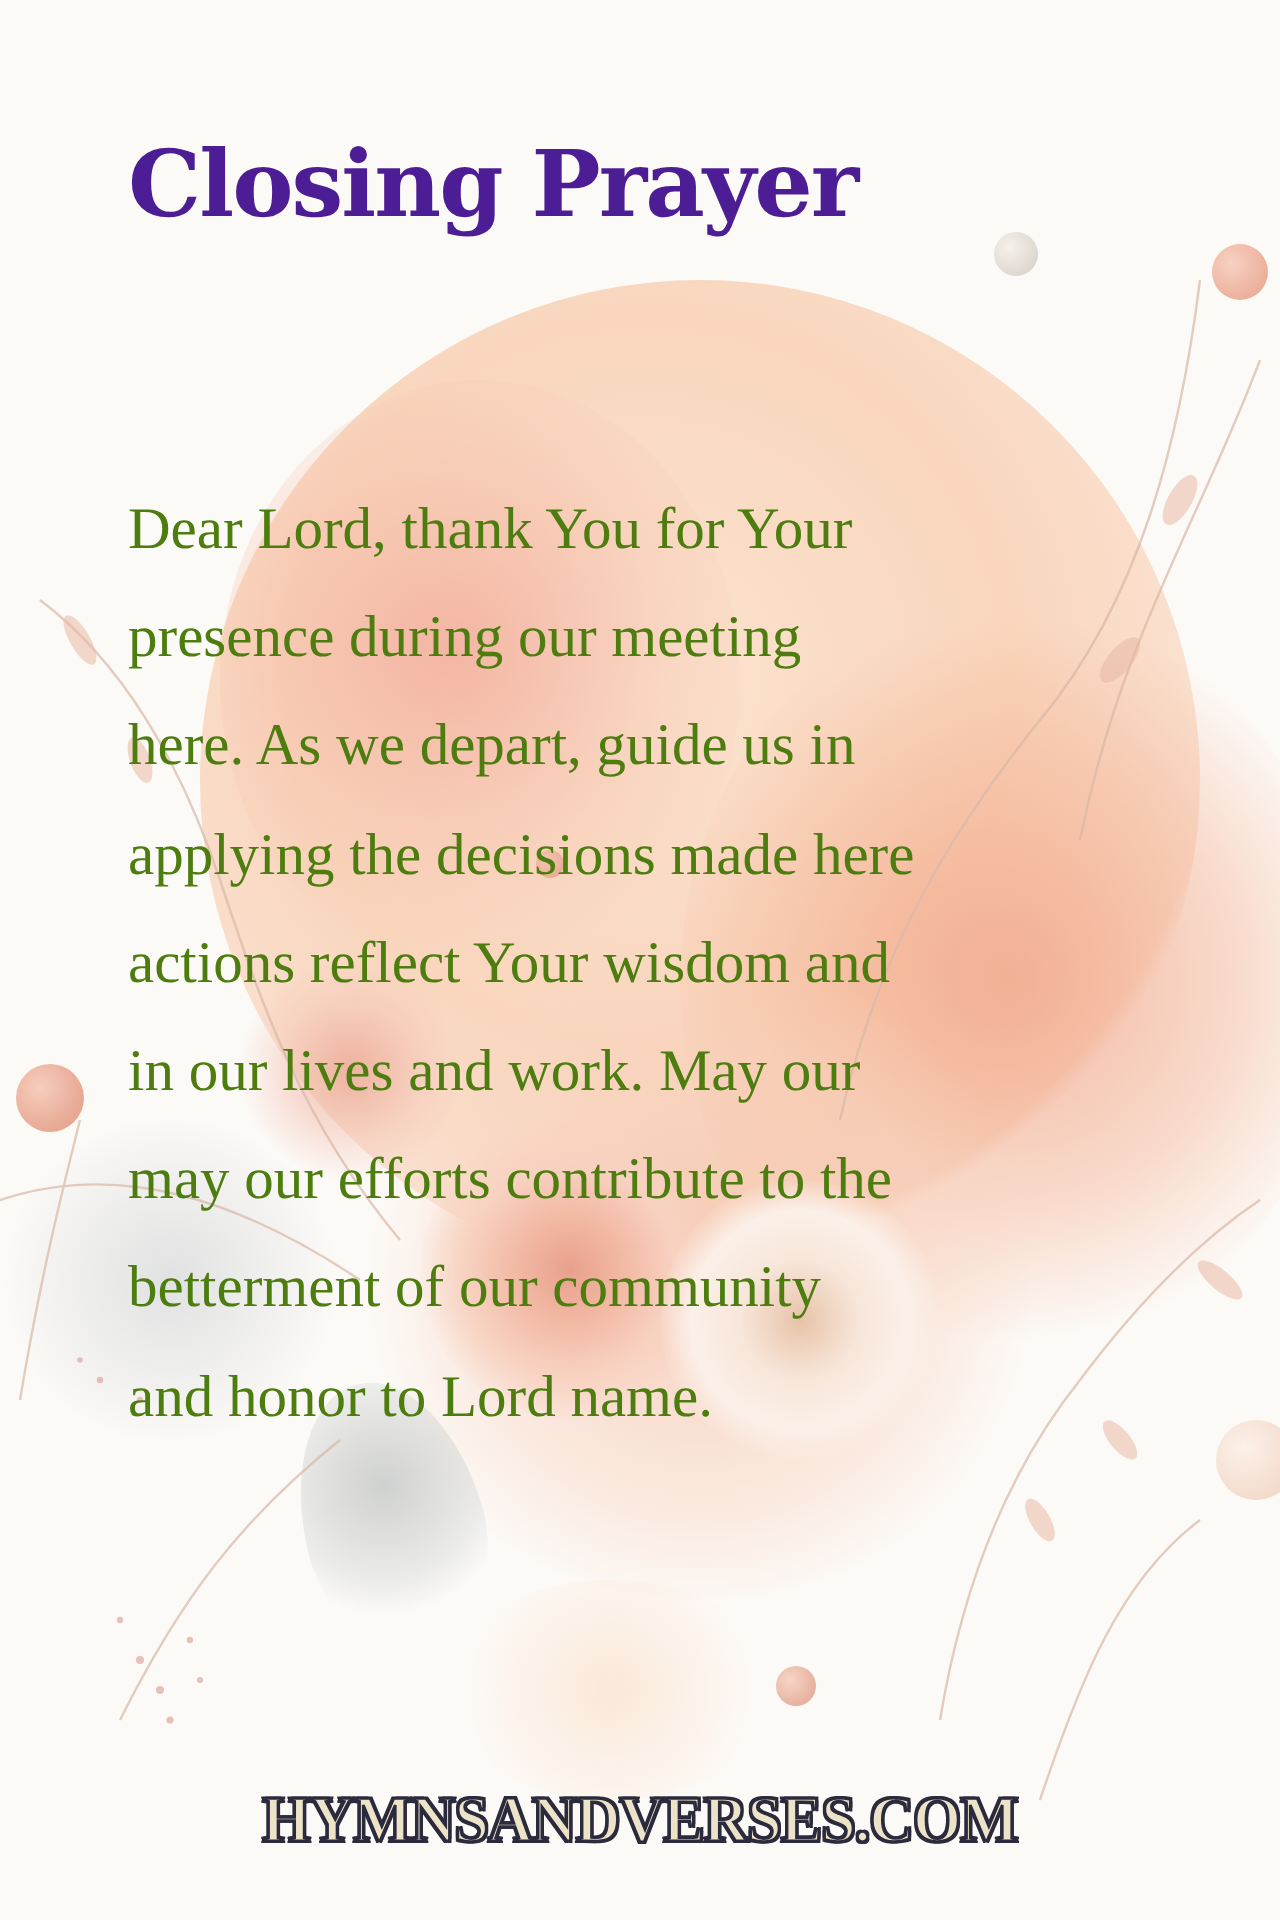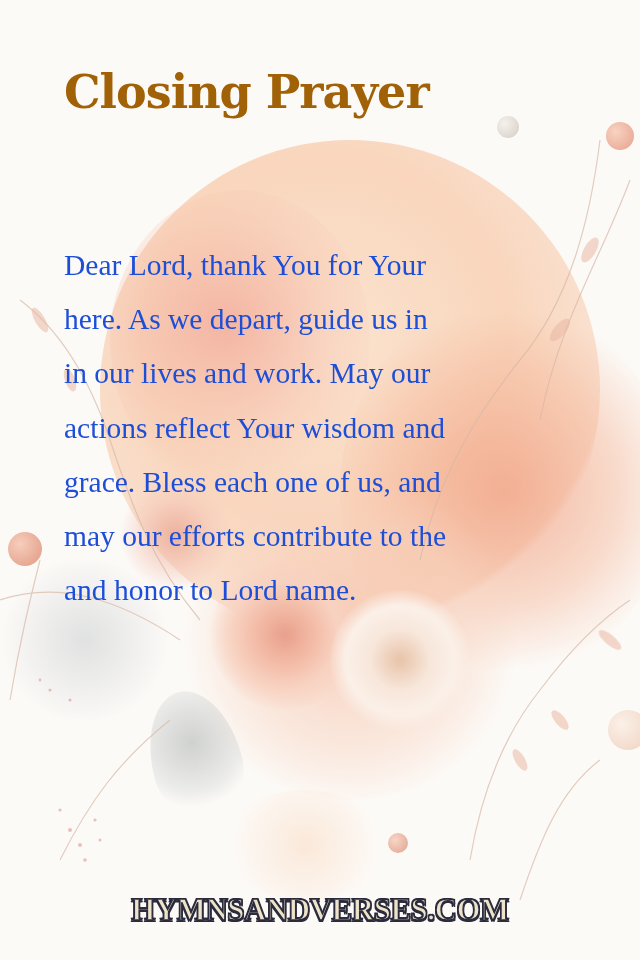--- a/index.html
+++ b/index.html
@@ -64,27 +64,27 @@
     .bead6 { left: 268px; top: 425px; width: 14px; height: 14px; background: radial-gradient(circle at 35% 35%, #f3c0ad, #e39d86 70%); opacity: .7; }
 
     svg.stems { position: absolute; inset: 0; width: 640px; height: 960px; }
 
     .title {
       position: absolute; left: 64px; top: 66px; margin: 0;
       font-family: "DejaVu Serif", serif;
       font-weight: bold;
       font-size: 46px; line-height: 52px;
       letter-spacing: -1px;
-      color: #a16207;
+      color: #4c1d95;
     }
     .body-text {
       position: absolute; left: 64px; top: 238px; width: 520px; margin: 0;
       font-family: "Liberation Serif", serif;
       font-size: 29.5px; line-height: 54.2px;
-      color: #1d4ed8;
+      color: #4d7c0f;
     }
     .body-text span { display: block; white-space: nowrap; }
     .footer {
       position: absolute; left: 0; right: 0; top: 892px;
       text-align: center;
       font-family: "Liberation Serif", serif;
       font-weight: bold;
       font-size: 31px; letter-spacing: -0.5px;
       color: #ece3c8;
       -webkit-text-stroke: 1.4px #2b2b3d;
@@ -147,21 +147,23 @@
   <div class="bead bead5"></div>
   <div class="bead bead6"></div>
 </div>
 
 <h1 class="title">
   <span>Closing Prayer</span><br>
 </h1>
 
 <p class="body-text">
   <span>Dear Lord, thank You for Your</span>
+  <span>presence during our meeting</span>
   <span>here. As we depart, guide us in</span>
+  <span>applying the decisions made here</span>
+  <span>actions reflect Your wisdom and</span>
   <span>in our lives and work. May our</span>
-  <span>actions reflect Your wisdom and</span>
-  <span>grace. Bless each one of us, and</span>
   <span>may our efforts contribute to the</span>
+  <span>betterment of our community</span>
   <span>and honor to Lord name.</span>
 </p>
 
 <div class="footer">HYMNSANDVERSES.COM</div>
 
 </body></html>

